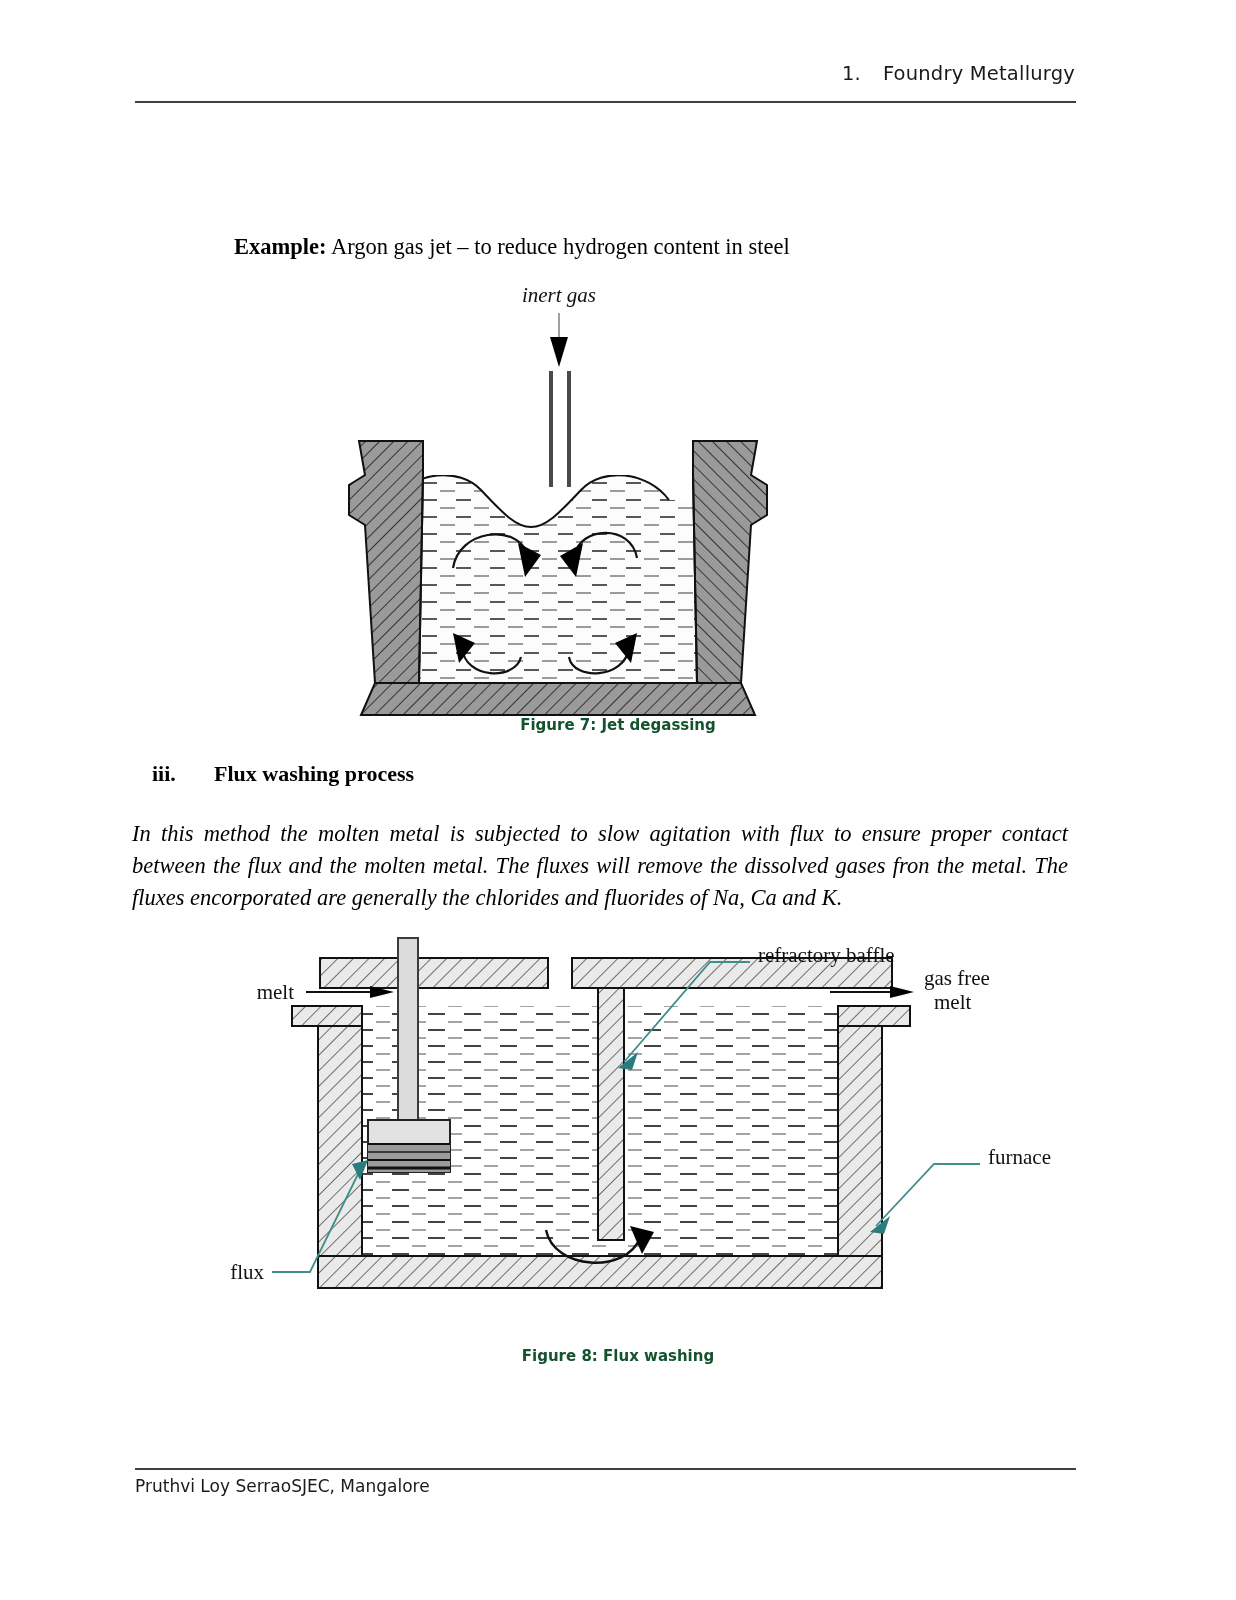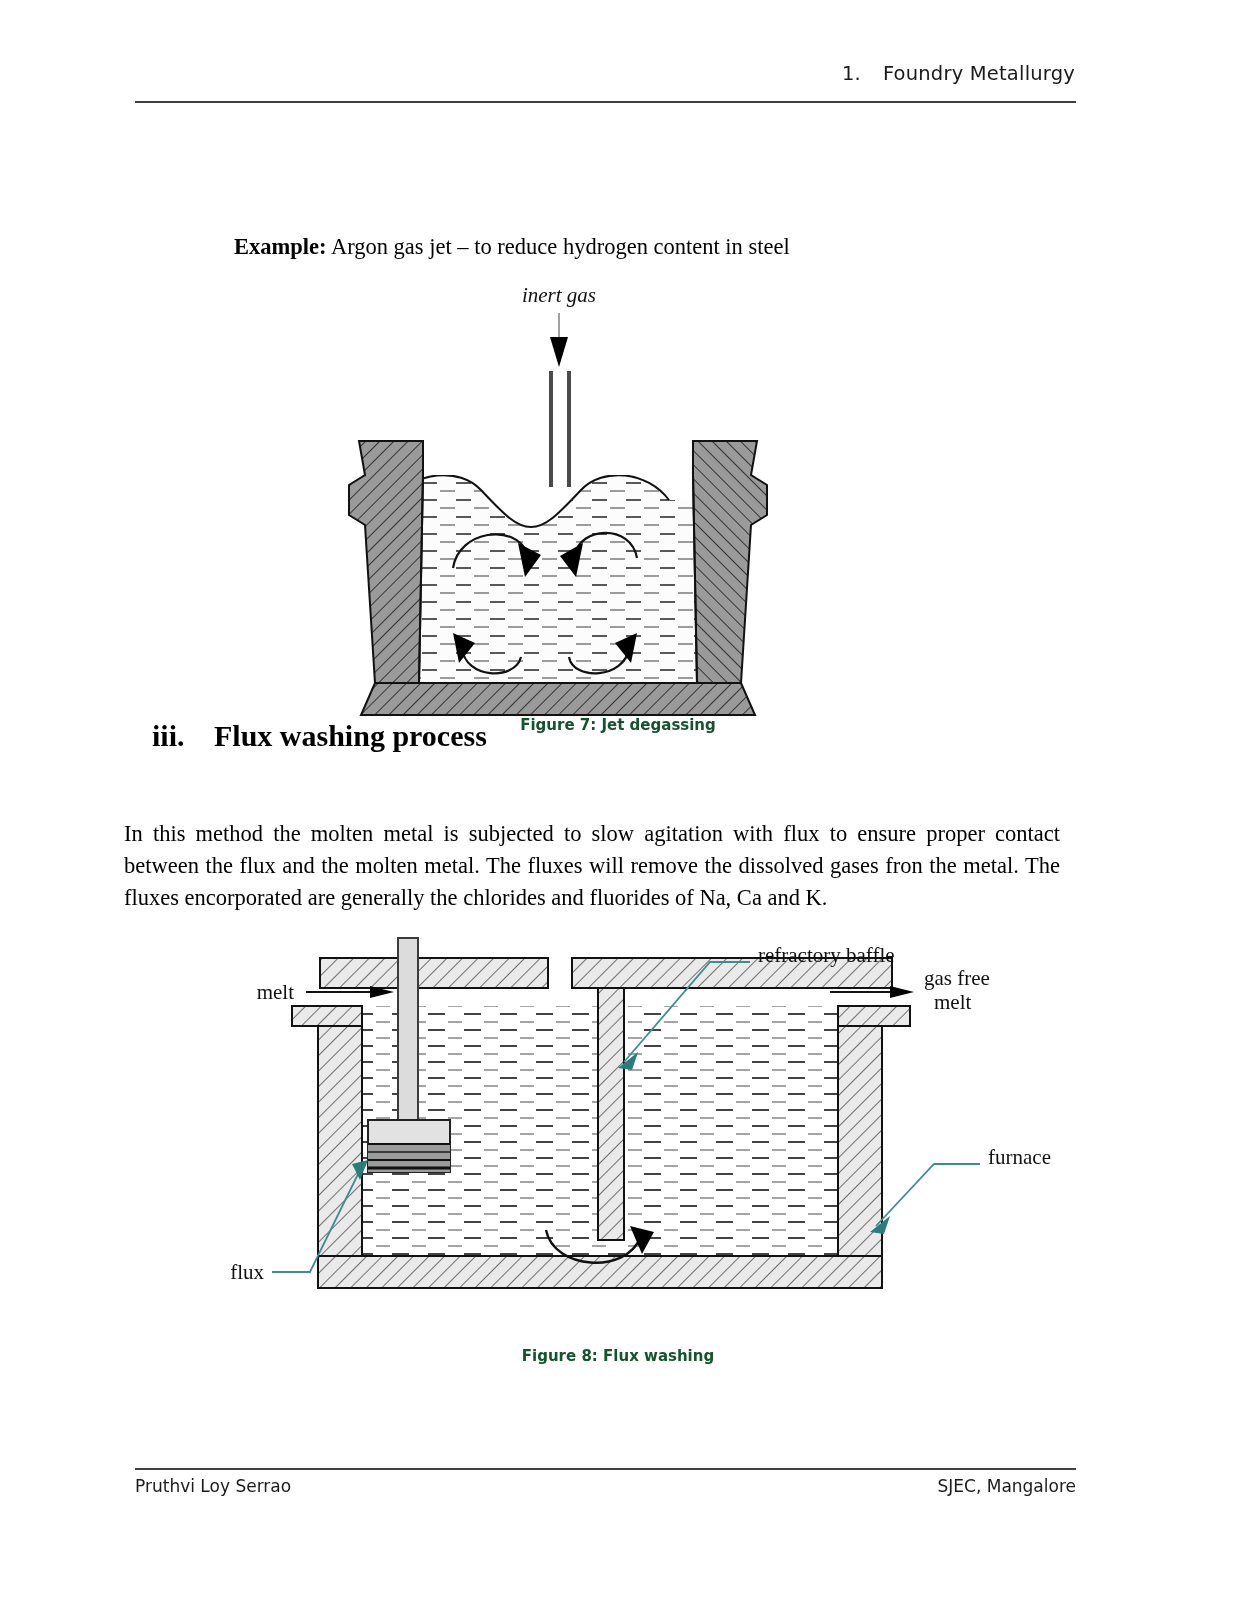--- a/index.html
+++ b/index.html
@@ -43,26 +43,26 @@
     color:#000;
   }
   #para1{ left:138px; top:140px; width:936px; }
   .example{
     position:absolute; left:210px; top:231px; width:860px;
     font-size:22.5px; line-height:32px;
   }
   .example b{ font-weight:bold;margin-left:24px; }
 
   .heading{
-    position:absolute; left:152px; top:722px; width:600px;
-    font-size:30px; font-weight:bold; line-height:28px;
+    position:absolute; left:152px; top:760px; width:600px;
+    font-size:22px; font-weight:bold; line-height:28px;
   }
   .heading .num{ display:inline-block; width:62px; }
 
-  #para2{ left:124px; top:818px; width:936px; }
+  #para2{ left:132px; top:818px; width:936px;font-style:italic; }
 
   
   .caption{
     position:absolute;
     font-family:"DejaVu Sans", sans-serif;
     font-weight:bold;
     font-size:15px;
     color:#14532d;
     text-align:center;
     width:100%;
@@ -71,21 +71,21 @@
   #cap7{ top:716px; }
   #cap8{ top:1347px; }
 
   
   .footer-rule{
     position:absolute; left:135px; top:1468px; width:941px; height:2px;
     background:#404040;
   }
   .footer{
     position:absolute; left:135px; top:1476px; width:941px;
-    display:flex; justify-content:space-between;
+    display:flex; justify-content:flex-start;
     font-family:"DejaVu Sans", sans-serif;
     font-size:17px; color:#1a1a1a;
   }
 
   
   .fig{ position:absolute; }
   #fig7{ left:319px; top:275px;font-style:italic; }
   #fig8{ left:210px; top:930px; }
   svg{ display:block; overflow:visible; }
   .figlabel{ font-family:"Liberation Serif", serif; font-size:21px; fill:#111; }

